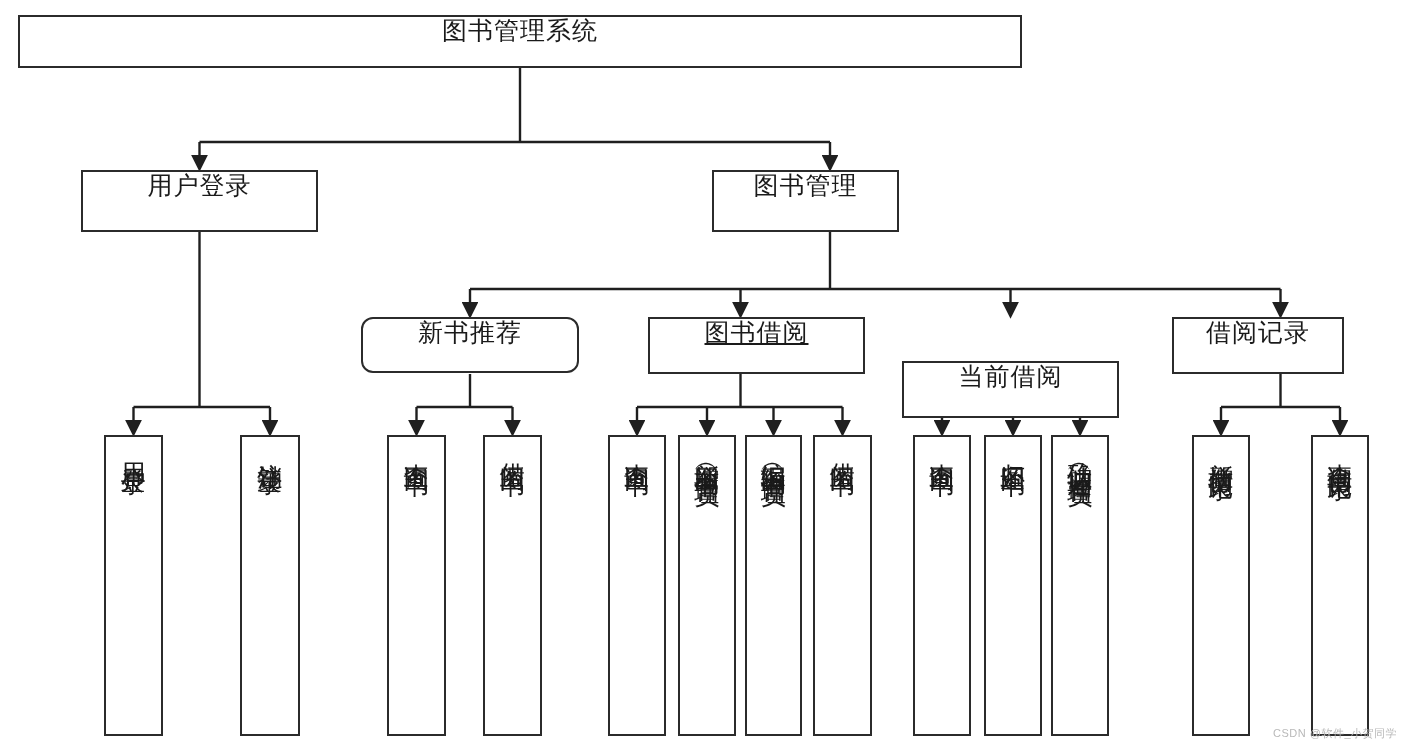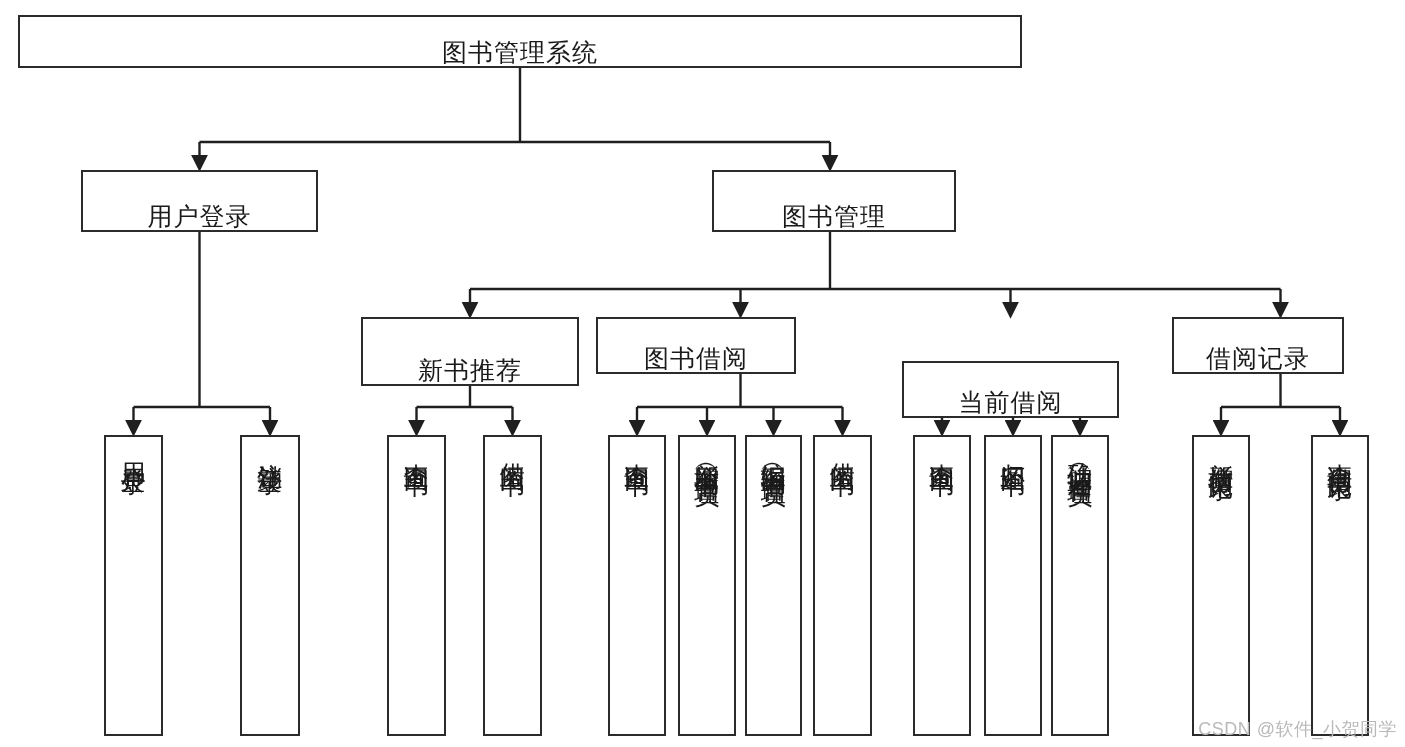--- a/index.html
+++ b/index.html
@@ -25,21 +25,21 @@
     width: 1405px;
     height: 747px;
     pointer-events: none;
   }
   .node {
     position: absolute;
     box-sizing: border-box;
     background: #ffffff;
     border: 2.4px solid #2b2b2b;
     display: flex;
-    align-items: flex-end;
+    align-items: flex-start;
     justify-content: center;
     color: #1a1a1a;
     z-index: 2;
   }
   .node.horiz {
     font-size: 25px;
     letter-spacing: 1px;
     line-height: 1.1;
   }
   .node.vert {
@@ -56,21 +56,21 @@
     white-space: nowrap;
     color: #1a1a1a;
   }
   .node.root {
     font-size: 25px;
   }
   #watermark {
     position: absolute;
     right: 8px;
     bottom: 6px;
-    font-size: 18px;
+    font-size: 11px;
     color: #b9b9b9;
     z-index: 5;
     white-space: nowrap;
     letter-spacing: 0.5px;
   }
 </style>
 </head>
 <body>
 
 <div id="canvas">
@@ -118,27 +118,27 @@
       </g>
   </svg>
 
   <div id="nodes">
       <div class="node horiz root" style="left: 18px; top: 15px; width: 1004px; height: 53px;">
         <span>图书管理系统</span>
       </div>
       <div class="node horiz" style="left: 81px; top: 170px; width: 237px; height: 62px;">
         <span>用户登录</span>
       </div>
-      <div class="node horiz" style="left: 712px; top: 170px; width: 244px; height: 62px;">
+      <div class="node horiz" style="left: 712px; top: 170px; width: 187px; height: 62px;">
         <span>图书管理</span>
       </div>
-      <div class="node horiz" style="left: 361px; top: 317px; width: 218px; height: 69px;">
+      <div class="node horiz" style="left: 361px; top: 317px; width: 218px; height: 56px; border-radius: 12px;">
         <span>新书推荐</span>
       </div>
-      <div class="node horiz" style="left: 596px; top: 317px; width: 200px; height: 57px;">
+      <div class="node horiz" style="left: 648px; top: 317px; width: 217px; height: 57px; text-decoration: underline;">
         <span>图书借阅</span>
       </div>
       <div class="node horiz" style="left: 902px; top: 317px; width: 217px; height: 57px; margin-top: 44px;">
         <span>当前借阅</span>
       </div>
       <div class="node horiz" style="left: 1172px; top: 317px; width: 172px; height: 57px;">
         <span>借阅记录</span>
       </div>
       <div class="node vert" style="left: 104px; top: 435px; width: 59px; height: 301px;">
         <span class="vtext">用户登录</span>

